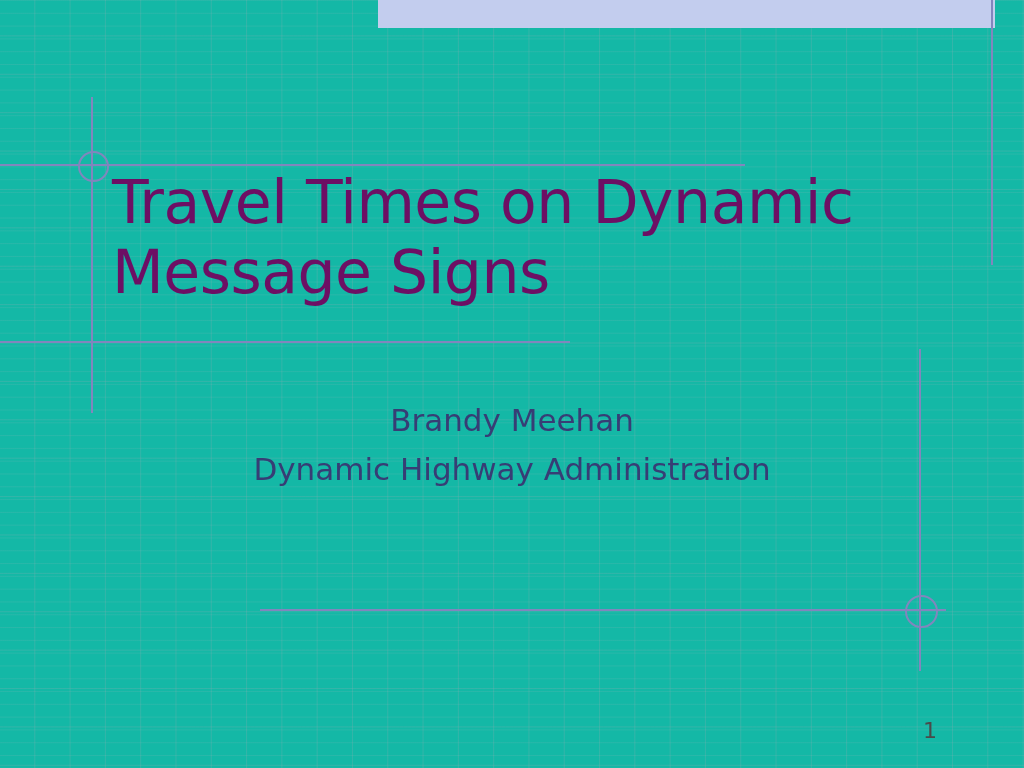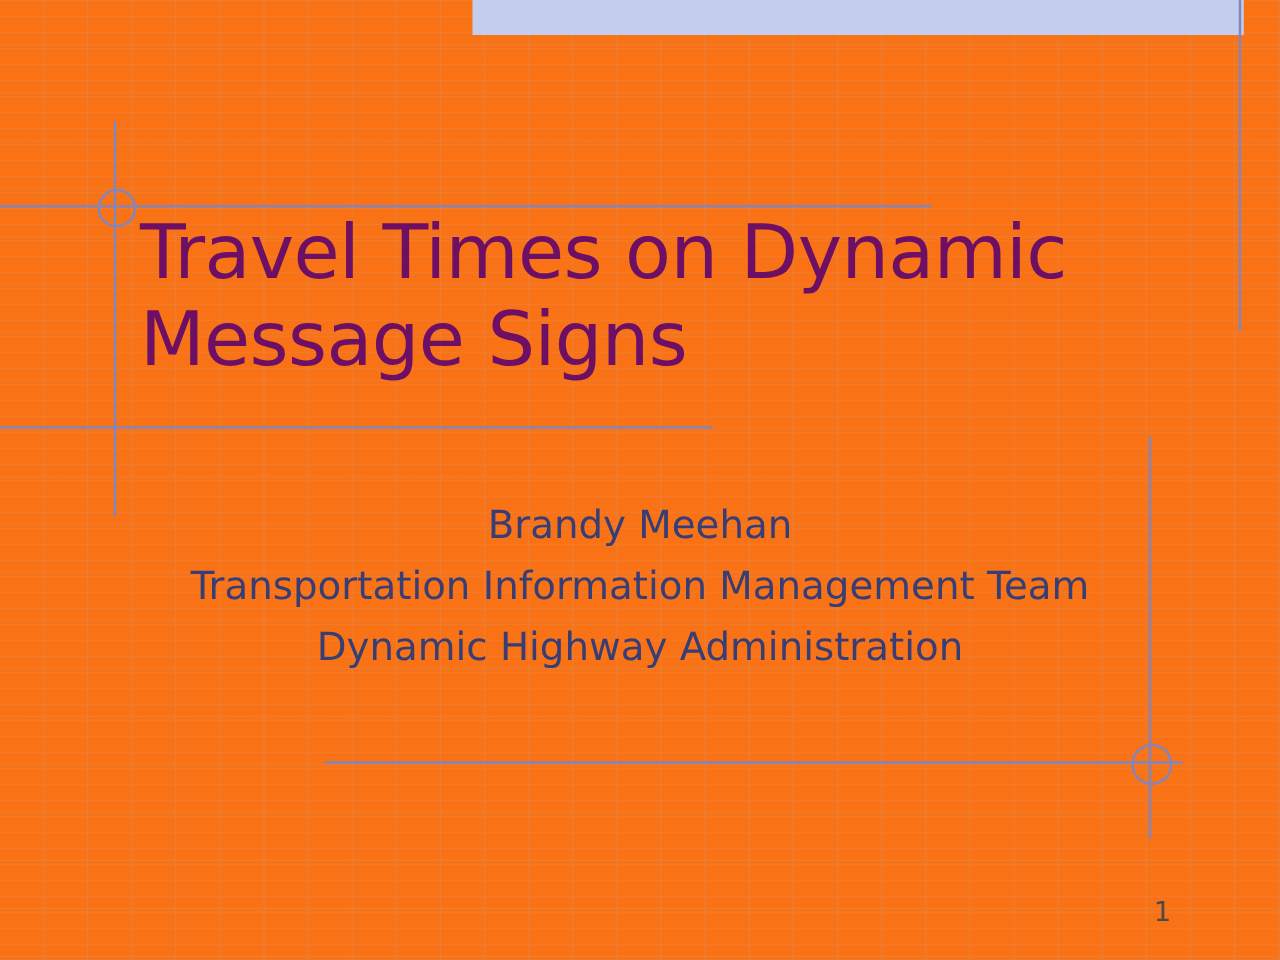--- a/index.html
+++ b/index.html
@@ -11,21 +11,21 @@
     width: 1024px;
     height: 768px;
     overflow: hidden;
     font-family: "DejaVu Sans", "Liberation Sans", sans-serif;
   }
 
   #slide {
     position: relative;
     width: 1024px;
     height: 768px;
-    background-color: #f97316;
+    background-color: #14b8a6;
     overflow: hidden;
   }
 
   
   .grid-bg {
     position: absolute;
     inset: 0;
     background-image:
       linear-gradient(to right, rgba(168,168,178,0.22) 1px, transparent 1px),
       linear-gradient(to bottom, rgba(168,168,178,0.22) 1px, transparent 1px);
@@ -185,19 +185,18 @@
 
   <div class="deco-circle circle-title"></div>
   <div class="deco-circle circle-sub"></div>
 
   <div class="title-block">
     <h1 class="title-text">Travel Times on Dynamic Message Signs</h1>
   </div>
 
   <div class="subtitle-block">
     <p class="subtitle-line">Brandy Meehan</p>
-    <p class="subtitle-line">Transportation Information Management Team</p>
     <p class="subtitle-line">Dynamic Highway Administration</p>
   </div>
 
   <div class="slide-number">1</div>
 
 </div>
 
 </body></html>

